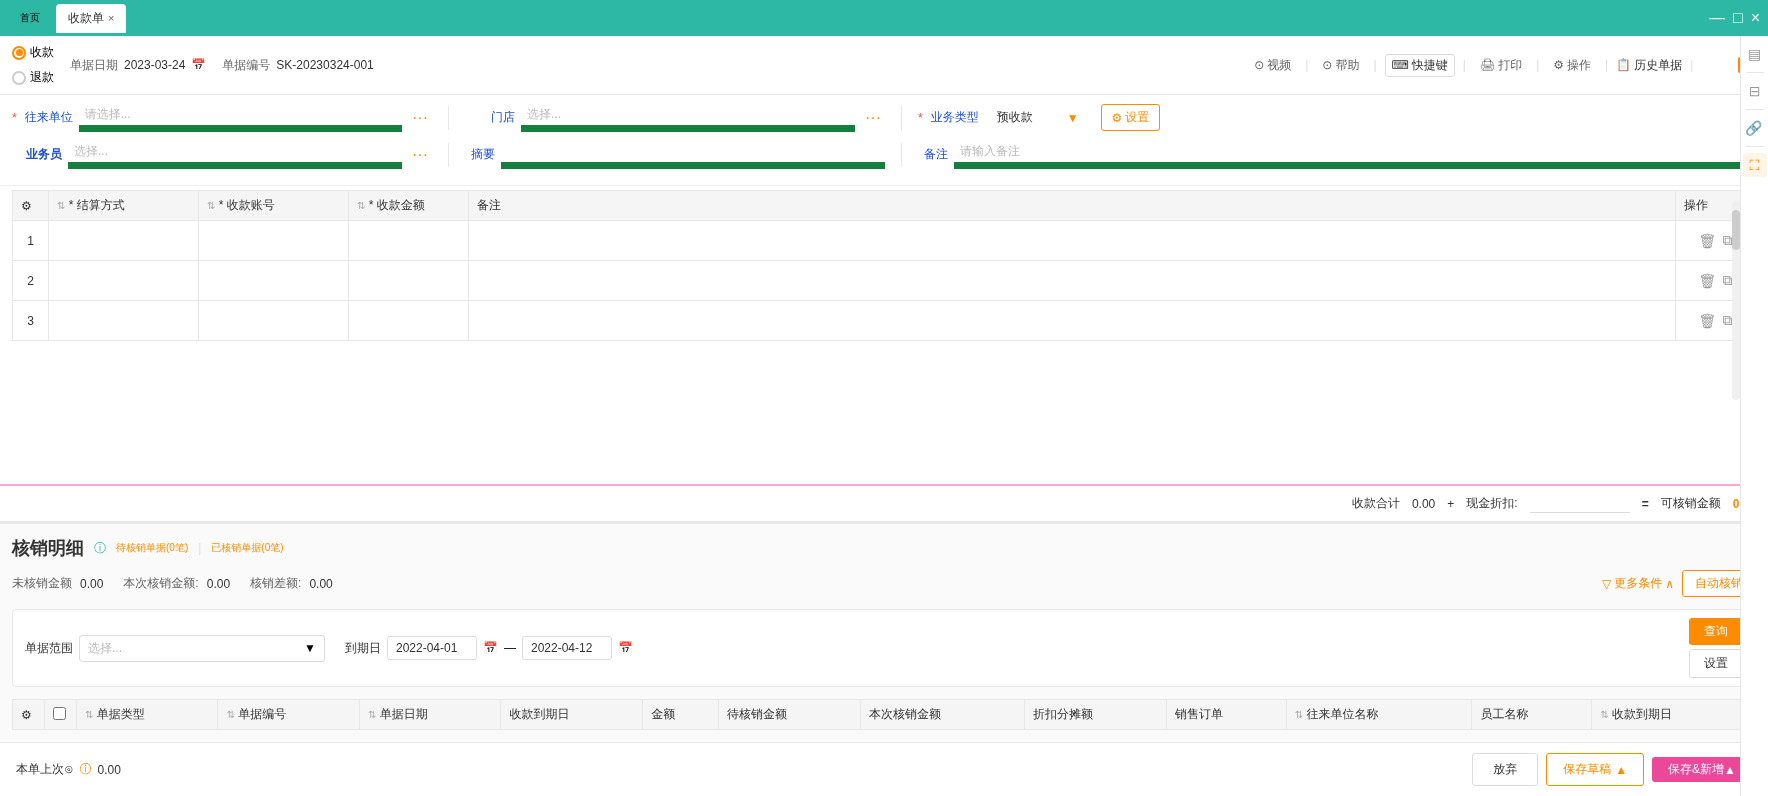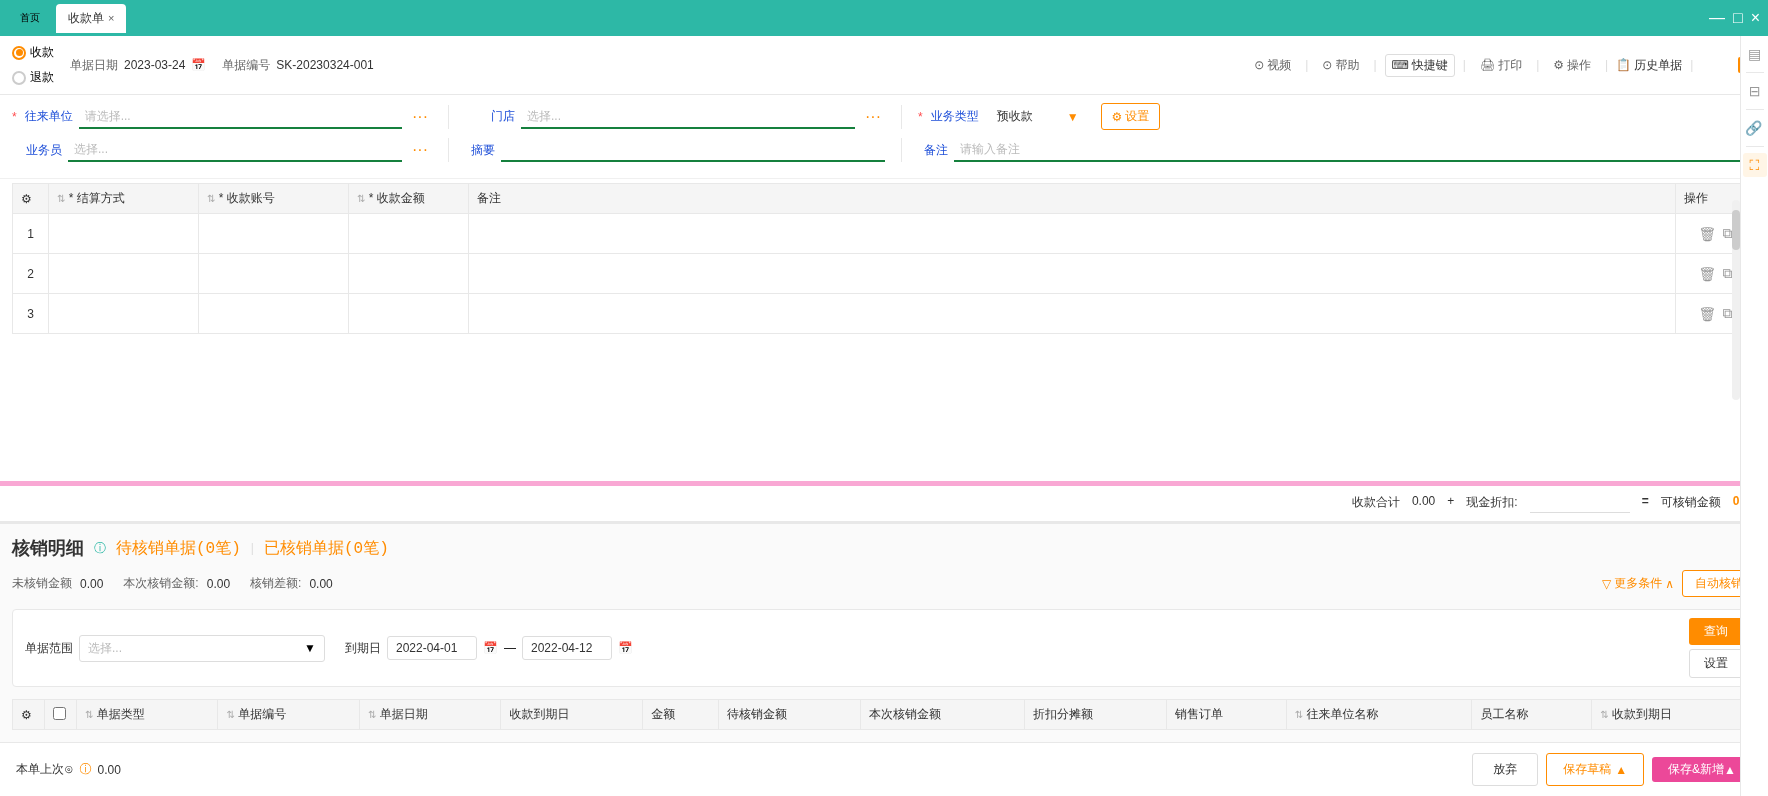--- a/index.html
+++ b/index.html
@@ -43,21 +43,21 @@
     .quickkey-btn { background: #fff; border: 1px solid #ddd; border-radius: 3px; padding: 2px 6px; display: flex; align-items: center; gap: 3px; cursor: pointer; color: #333; }
     .history-btn { display: flex; align-items: center; gap: 3px; cursor: pointer; color: #333; }
 
     
     .form-section { padding: 8px 12px; border-bottom: 1px solid #f0f0f0; }
     .form-row { display: flex; align-items: center; gap: 0; margin-bottom: 8px; }
     .form-field { display: flex; align-items: center; flex: 1; gap: 6px; }
     .field-req { color: #ff4d4f; }
     .field-label-text { color: #1d4ed8; min-width: 50px; text-align: right; }
     .field-input {
-      flex: 1; border: none; border-bottom: 2px solid #15803d; padding: 4px 6px; color: #333; outline: none; min-width: 0;
+      flex: 1; border: none; border-bottom: 7px solid #15803d; padding: 4px 6px; color: #333; outline: none; min-width: 0;
       background: transparent;
     }
     .field-input::placeholder { color: #bbb; }
     .field-more { color: #ff8c00; cursor: pointer; font-size: 16px; padding: 0 4px; }
     .field-divider { width: 1px; background: #e8e8e8; height: 24px; margin: 0 16px; }
     .select-dropdown { color: #ff8c00; cursor: pointer; }
     .settings-btn {
       background: #fff; border: 1px solid #ff8c00; color: #ff8c00; padding: 4px 10px; border-radius: 3px; cursor: pointer;
       display: flex; align-items: center; gap: 3px;
     }
@@ -74,35 +74,35 @@
     .col-row-num { width: 36px; text-align: center; color: #999; }
     .col-settle { width: 150px; }
     .col-account { width: 150px; }
     .col-amount { width: 120px; }
     .col-action { width: 80px; text-align: center; }
     .action-btns { display: flex; align-items: center; justify-content: center; gap: 6px; }
     .action-icon { cursor: pointer; color: #999; font-size: 14px; }
 
     
     .summary-row {
-      display: flex; justify-content: flex-end; padding: 8px 12px;
-      gap: 12px; border-top: 5px solid #f9a8d4; color: #333;
+      display: flex; align-items: center; justify-content: flex-end; padding: 8px 12px;
+      gap: 12px; border-top: 2px solid #f9a8d4; color: #333;
     }
     .summary-label { color: #333; }
     .summary-value { color: #333; font-weight: 500; }
     .summary-orange { color: #ff8c00; font-weight: bold; }
     .summary-input { border: none; border-bottom: 1px solid #ddd; width: 100px; text-align: right; padding: 2px 4px; outline: none; }
     .equal-sign { color: #333; font-weight: bold; }
 
     
     .verify-section { background: #fafafa; border-top: 3px solid #e8e8e8; padding: 12px; }
     .verify-title { display: flex; align-items: center; gap: 10px; margin-bottom: 10px; }
     .verify-title-text { font-size: 18px; font-weight: bold; color: #333; }
     .verify-info-icon { color: #2db8a6; cursor: pointer; }
-    .verify-tab { color: #ff8c00; cursor: pointer; font-size: 16px; font-family: Liberation Mono, monospace; }
+    .verify-tab { color: #ff8c00; cursor: pointer; font-size: 10px; }
     .verify-tab-divider { color: #ddd; }
 
     .verify-stats { display: flex; align-items: center; gap: 20px; margin-bottom: 12px; }
     .stat-item { display: flex; align-items: center; gap: 8px; color: #333; }
     .stat-label { color: #666; }
     .stat-value { color: #333; }
     .verify-actions-right { margin-left: auto; display: flex; align-items: center; gap: 8px; }
     .filter-btn { color: #ff8c00; cursor: pointer; display: flex; align-items: center; gap: 3px; }
     .auto-btn {
       background: #fff; border: 1px solid #ff8c00; color: #ff8c00; padding: 4px 12px; border-radius: 3px; cursor: pointer;
@@ -272,21 +272,21 @@
           <button class="settings-btn">
             <span>⚙</span>
             <span>设置</span>
           </button>
         </div>
       </div>
     </div>
     <div class="form-row">
 
       <div class="form-field" style="max-width:420px;">
-        <span class="field-label-text" style="min-width:50px;">业务员</span>
+        <span class="field-label-text" style="min-width:50px;font-weight:bold;">业务员</span>
         <input class="field-input" type="text" style="width: 260px;" placeholder="选择...">
         <span class="field-more">···</span>
       </div>
       <div class="field-divider"></div>
 
       <div class="form-field" style="max-width:420px;">
         <span class="field-label-text" style="min-width:30px;">摘要</span>
         <input class="field-input" type="text" style="width: 280px;">
       </div>
       <div class="field-divider"></div>

